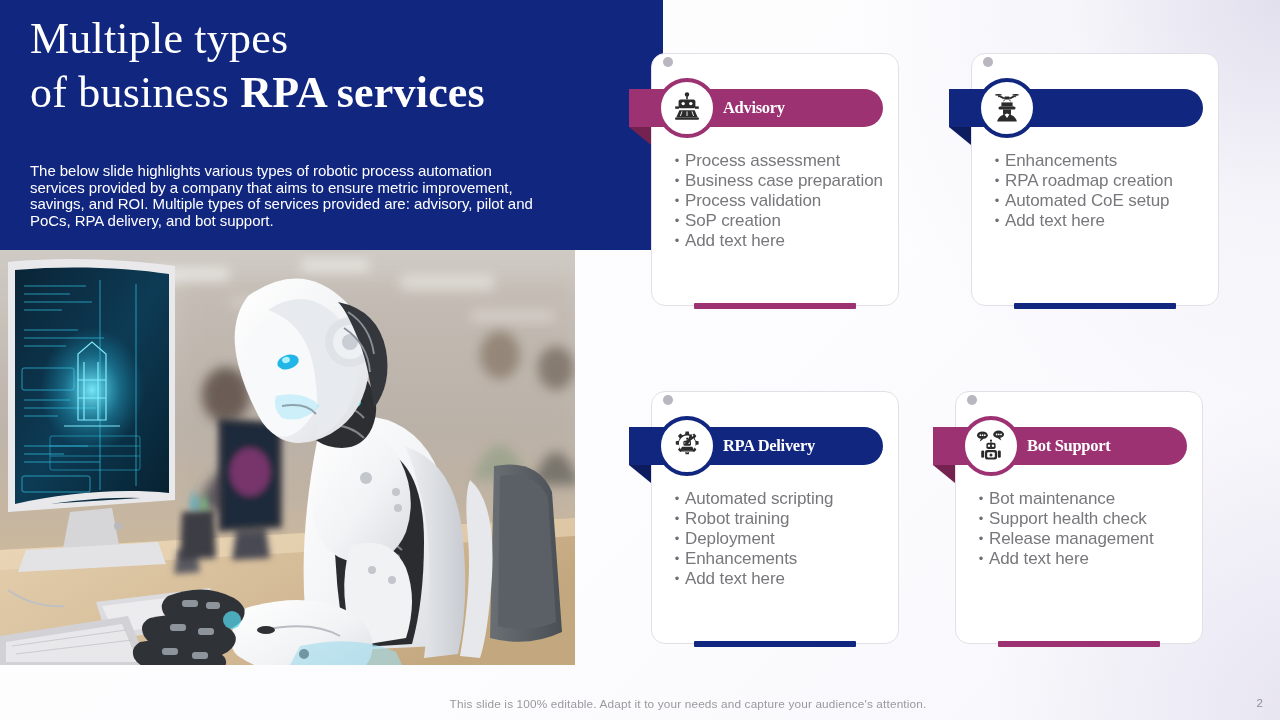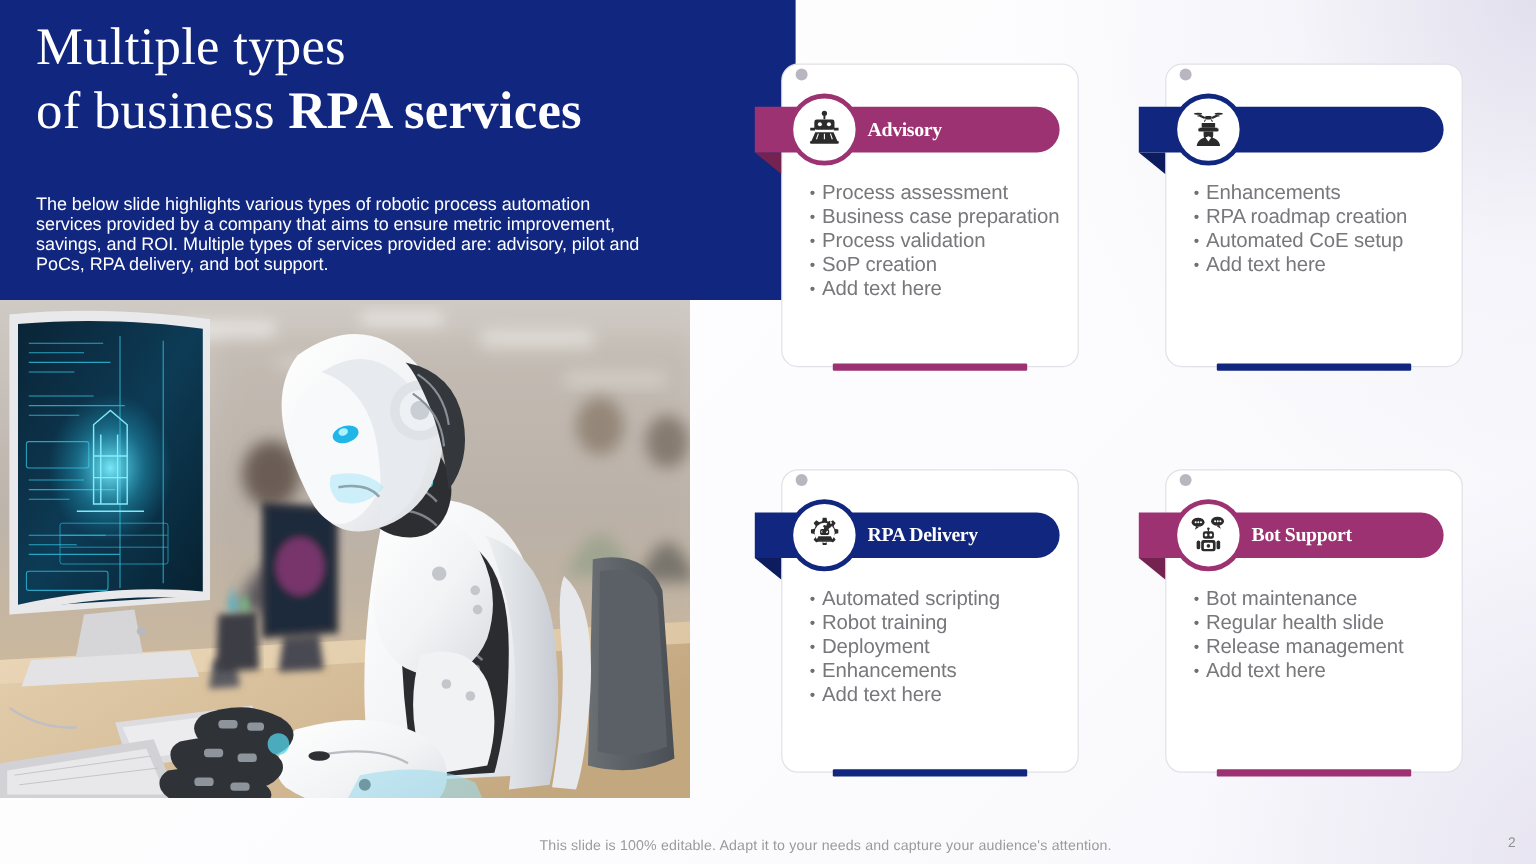--- a/index.html
+++ b/index.html
@@ -87,21 +87,21 @@
     z-index: 4;
   }
   .card-wrap {
     position: absolute;
     width: 250px;
     height: 265px;
   }
   .card-wrap.c1 { left: 0px;   top: 0px; }
   .card-wrap.c2 { left: 320px; top: 0px; }
   .card-wrap.c3 { left: 0px;   top: 338px; }
-  .card-wrap.c4 { left: 320px; top: 338px; padding-left: 25px; }
+  .card-wrap.c4 { left: 304px; top: 338px; padding-left: 25px; }
 
   .card-body {
     position: absolute;
     left: 0; top: 0;
     width: 248px;
     height: 253px;
     background: #ffffff;
     border: 1px solid #e2e0e6;
     border-radius: 14px;
     box-sizing: border-box;
@@ -653,21 +653,21 @@
           </g>
         </svg>
       </div>
       <div class="bullets">
         <div class="bullet-row">
             <span class="bullet-dot">•</span>
             <span class="bullet-text">Bot maintenance</span>
           </div>
         <div class="bullet-row">
             <span class="bullet-dot">•</span>
-            <span class="bullet-text">Regular health slide</span>
+            <span class="bullet-text">Support health check</span>
           </div>
         <div class="bullet-row">
             <span class="bullet-dot">•</span>
             <span class="bullet-text">Release management</span>
           </div>
         <div class="bullet-row">
             <span class="bullet-dot">•</span>
             <span class="bullet-text">Add text here</span>
           </div>
       </div>

